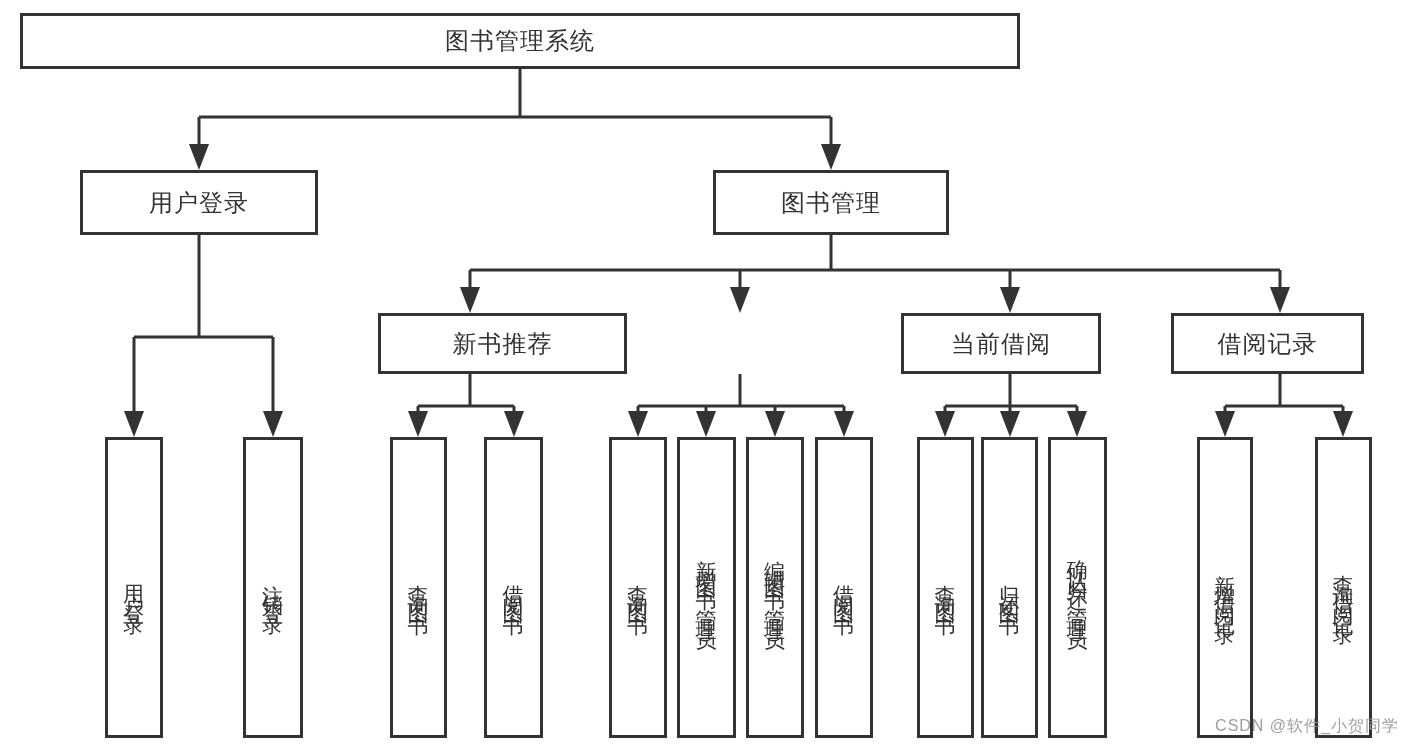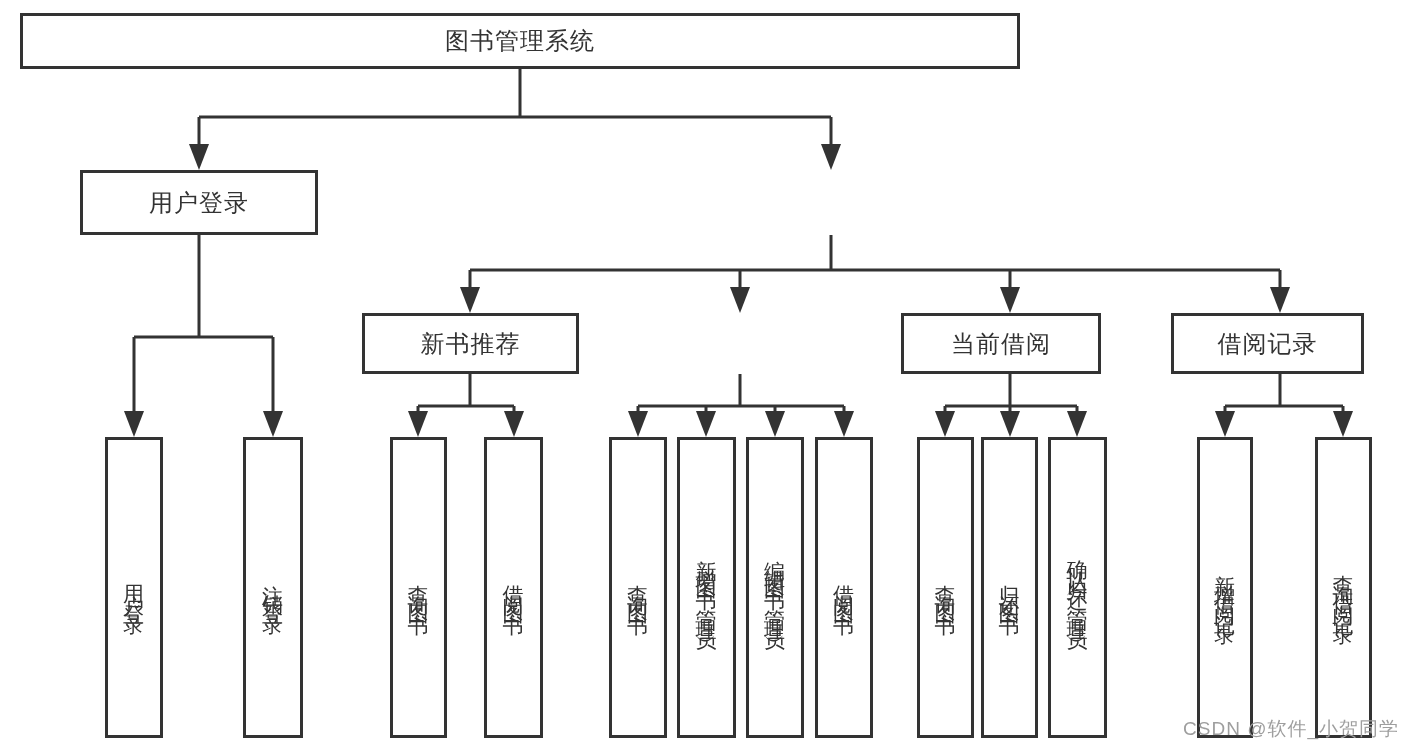--- a/index.html
+++ b/index.html
@@ -39,21 +39,21 @@
     writing-mode: vertical-rl;
     text-orientation: mixed;
     letter-spacing: 10px;
     line-height: 1;
     white-space: nowrap;
   }
   .watermark {
     position: absolute;
     top: 716px;
     right: 6px;
-    font-size: 19px;
+    font-size: 16px;
     color: #9e9e9e;
     letter-spacing: 1px;
     z-index: 10;
     pointer-events: none;
   }
   path.cline { stroke: #333333; stroke-width: 3; fill: none; }
   polygon.arrow { fill: #333333; stroke: none; }
 </style>
 </head>
 <body>
@@ -103,22 +103,25 @@
     </g>
   </svg>
 
   <div class="node hnode" style="left:20px; top:13px; width:1000px; height:56px">
     <span>图书管理系统</span>
   </div>
 
   <div class="node hnode" style="left:80px; top:170px; width:238px; height:65px">
     <span>用户登录</span>
   </div>
+  <div class="node hnode" style="left:713px; top:170px; width:236px; height:65px">
+    <span>图书管理</span>
+  </div>
 
-  <div class="node hnode" style="left:362px; top:313px; width:217px; height:61px">
+  <div class="node hnode" style="left:378px; top:313px; width:249px; height:61px">
     <span>新书推荐</span>
   </div>
   <div class="node hnode" style="left:901px; top:313px; width:200px; height:61px">
     <span>当前借阅</span>
   </div>
   <div class="node hnode" style="left:1171px; top:313px; width:193px; height:61px">
     <span>借阅记录</span>
   </div>
 
   <div class="node leaf" style="left:105px; top:437px; width:58px; height:301px">

